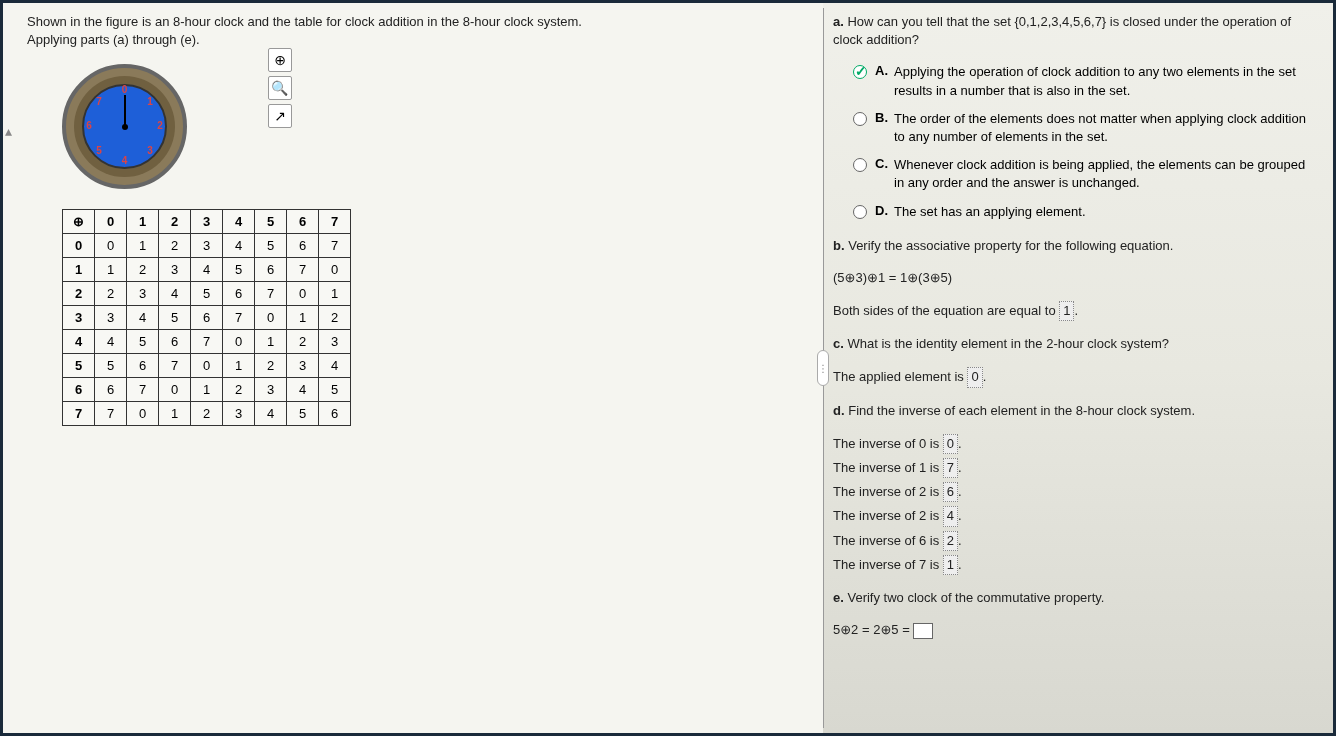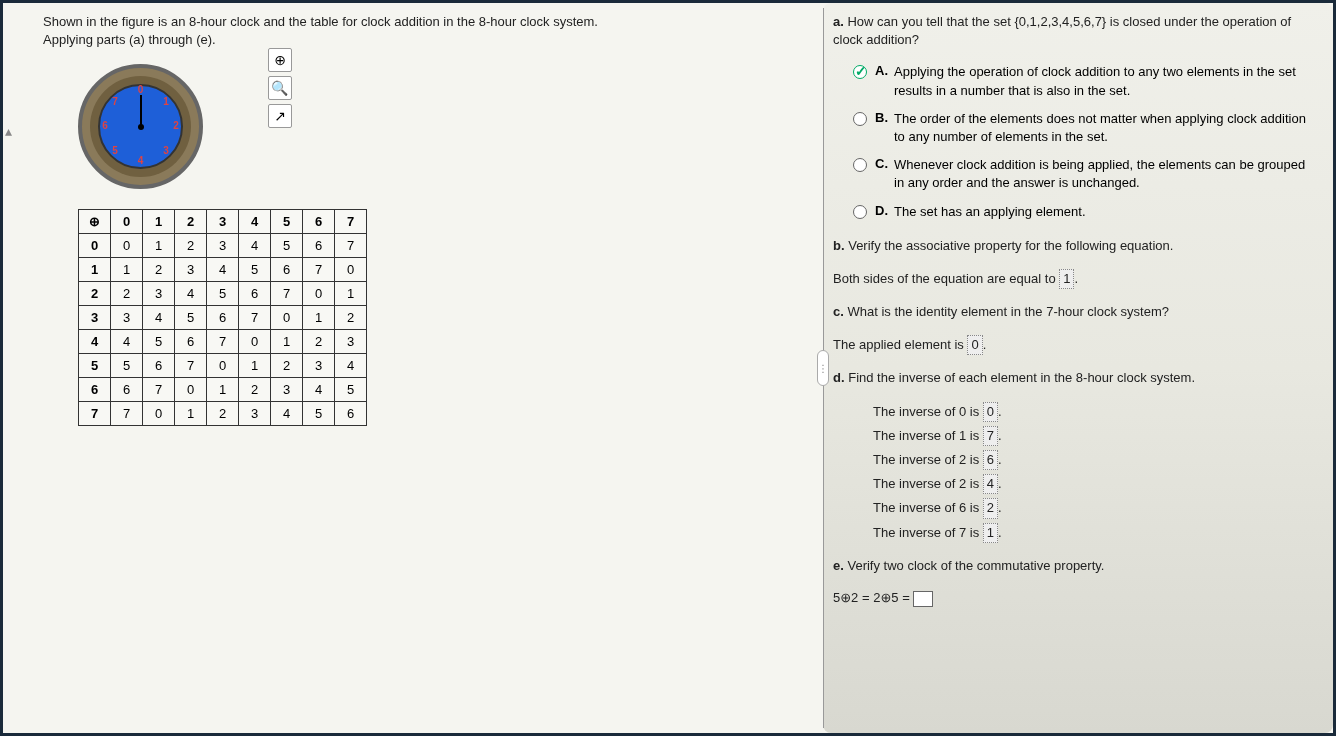--- a/index.html
+++ b/index.html
@@ -1,19 +1,19 @@
 <!DOCTYPE html>
 <html><head>
 <meta charset="utf-8">
 <style>
 * { box-sizing: border-box; margin: 0; padding: 0; }
 body { font-family: Arial, sans-serif; font-size: 13px; background: #1a2a3a; width: 1336px; height: 736px; overflow: hidden; }
 .page { background: #f5f5f0; width: 1330px; height: 730px; margin: 3px; display: flex; position: relative; }
-.left-pane { width: 820px; padding: 10px 20px 10px 40px; }
-.right-pane { width: 510px; padding: 10px 15px 10px 10px; background: linear-gradient(to bottom, #f0f0ea 0%, #e8e8e0 50%, #d8d8d0 100%); position: relative; border-radius: 8px; }
+.left-pane { width: 820px; padding: 10px 20px 10px 24px; }
+.right-pane { width: 510px; padding: 10px 15px 10px 10px; background: linear-gradient(to bottom, #f0f0ea 0%, #e8e8e0 50%, #d8d8d0 100%); position: relative; }
 .divider { position: absolute; left: 820px; top: 5px; bottom: 5px; width: 1px; background: #999; z-index: 5; }
 .problem-text { line-height: 1.4; margin-bottom: 8px; color: #222; }
 .toolbox { position: absolute; left: 265px; top: 45px; display: flex; flex-direction: column; gap: 4px; }
 .tool-btn { width: 24px; height: 24px; border: 1px solid #999; background: #fff; display: flex; align-items: center; justify-content: center; font-size: 14px; cursor: pointer; border-radius: 2px; }
 .clock { width: 125px; height: 125px; border-radius: 50%; background: #8a7a5a; border: 4px solid #666; position: relative; margin: 15px 0 20px 35px; }
 .clock-ring { position: absolute; inset: 8px; border-radius: 50%; background: #706040; }
 .clock-face { position: absolute; inset: 16px; border-radius: 50%; background: #1e5fd8; border: 2px solid #333; }
 .clock-num { position: absolute; color: #d44; font-size: 10px; font-weight: bold; width: 14px; height: 14px; text-align: center; }
 .clock-hand { position: absolute; left: 50%; top: 50%; width: 2px; height: 32px; background: #000; transform-origin: bottom center; transform: translate(-50%,-100%); }
 .clock-center { position: absolute; left: 50%; top: 50%; width: 6px; height: 6px; background: #000; border-radius: 50%; transform: translate(-50%,-50%); }
@@ -26,21 +26,21 @@
 .question-block { margin-bottom: 14px; line-height: 1.4; color: #222; }
 .choices { margin: 8px 0 16px 20px; }
 .choice { display: flex; align-items: flex-start; margin-bottom: 10px; }
 .choice-radio { width: 14px; height: 14px; border: 1px solid #666; border-radius: 50%; margin-right: 8px; margin-top: 2px; flex-shrink: 0; position: relative; background: #fff; }
 .choice-radio.selected { border-color: #0a6; }
 .choice-radio.selected::after { content: "✓"; position: absolute; left: 1px; top: -3px; color: #0a6; font-size: 14px; font-weight: bold; }
 .choice-label { font-weight: bold; margin-right: 6px; }
 .choice-text { flex: 1; line-height: 1.4; }
 .answer-val { display: inline-block; min-width: 14px; padding: 0 3px; background: #eee; border: 1px dotted #888; text-align: center; }
 .answer-box { display: inline-block; width: 20px; height: 16px; border: 1px solid #666; background: #fff; vertical-align: middle; }
-.inverse-list div { margin-bottom: 4px; margin-left: 40px; }
+.inverse-list div { margin-bottom: 4px; }
 .mid-handle { position: absolute; left: 814px; top: 50%; width: 12px; height: 36px; background: #fff; border: 1px solid #aaa; border-radius: 6px; transform: translateY(-50%); z-index: 10; display:flex; align-items:center; justify-content:center; font-size:10px; color:#888; }
 .arrow-btn { position: absolute; left: 2px; top: 120px; width: 16px; height: 16px; color: #888; font-size: 14px; }
 </style>
 </head>
 <body>
 
 <div class="page">
   <div class="arrow-btn">▴</div>
   <div class="divider"></div>
   <div class="mid-handle">
@@ -205,27 +205,28 @@
           <div class="choice-radio"></div>
           <span class="choice-label">D.</span>
           <span class="choice-text">The set has an applying element.</span>
         </div>
       </div>
 
     <div class="question-block">
       <span class="qlabel">b.</span>
       <span class="qtext">Verify the associative property for the following equation.</span>
     </div>
+    <div class="question-block">(5⊕3)⊕1 = 1⊕(3⊕5)</div>
     <div class="question-block">
       <span>Both sides of the equation are equal to </span><span class="answer-val">1</span><span>.</span>
     </div>
 
     <div class="question-block">
       <span class="qlabel">c.</span>
-      <span class="qtext">What is the identity element in the 7-hour clock system?</span>
+      <span class="qtext">What is the identity element in the 2-hour clock system?</span>
     </div>
     <div class="question-block">
       <span>The applied element is </span><span class="answer-val">0</span><span>.</span>
     </div>
 
     <div class="question-block">
       <span class="qlabel">d.</span>
       <span class="qtext">Find the inverse of each element in the 8-hour clock system.</span>
     </div>
     <div class="question-block inverse-list" id="inverses">

